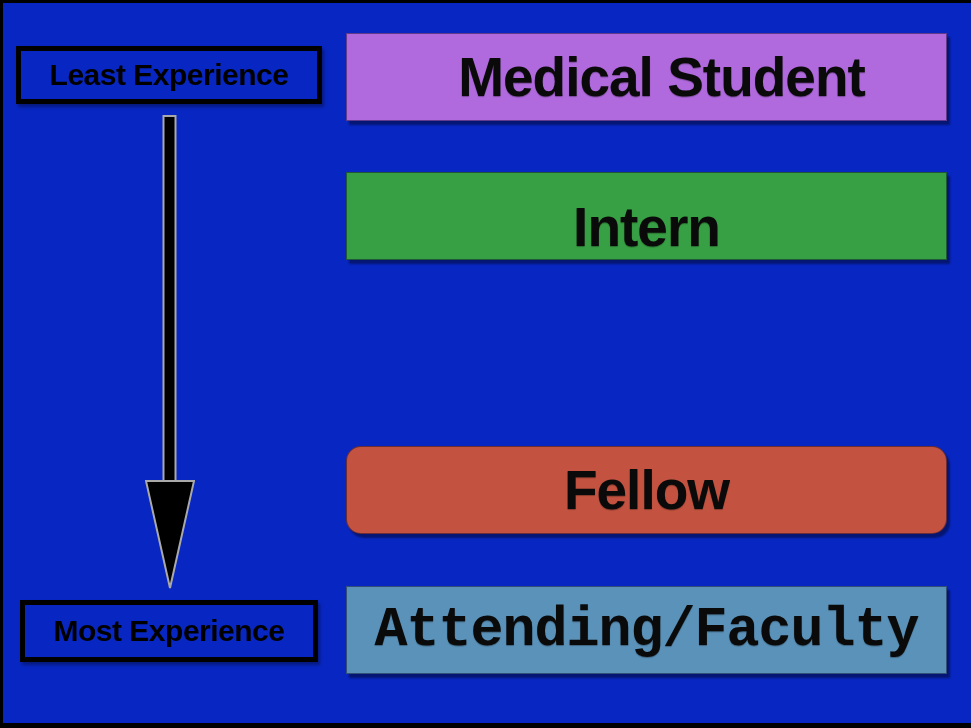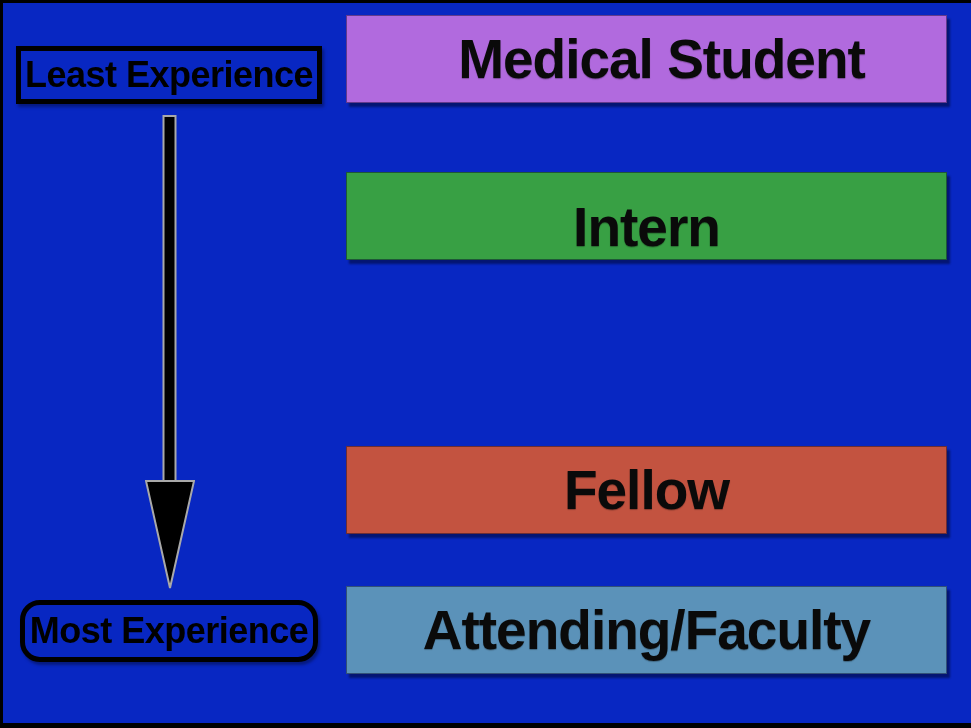--- a/index.html
+++ b/index.html
@@ -23,27 +23,27 @@
     position: absolute;
     box-sizing: border-box;
     border: 5px solid #000;
     display: flex;
     align-items: center;
     justify-content: center;
     box-shadow: 2px 3px 3px rgba(0,0,0,0.35);
   }
   .label-box span {
     font-weight: bold;
-    font-size: 36px;
+    font-size: 30px;
     color: #000;
     white-space: nowrap;
     letter-spacing: -0.5px;
   }
   .label-box.least { left: 13px; top: 43px;  width: 306px; height: 58px; }
-  .label-box.most  { left: 17px; top: 597px; width: 298px; height: 62px; border-radius: 20px; }
+  .label-box.most  { left: 17px; top: 597px; width: 298px; height: 62px; }
 
   .arrow-svg {
     position: absolute;
     left: 142px;
     top: 112px;
     width: 50px;
     height: 476px;
   }
 
   
@@ -60,24 +60,24 @@
     justify-content: center;
   }
   .level-bar span {
     font-weight: bold;
     font-size: 55px;
     color: #0a0a0a;
     white-space: nowrap;
     letter-spacing: -1px;
     text-shadow: 0 1px 1px rgba(0,0,0,0.3);
   }
-  .level-0 { top: 12px; padding-left: 30px; }
+  .level-0 { top: 30px; padding-left: 30px; }
   .level-1 { top: 169px; }
   .level-2 { top: 309px; }
-  .level-3 { top: 443px; }
+  .level-3 { top: 443px; border-radius: 15px; }
   .level-4 { top: 583px; }
 </style>
 </head>
 <body>
 
 <div class="slide" style="background: rgb(8, 39, 194);">
 
   <div class="label-box least">
     <span>Least Experience</span>
   </div>
@@ -97,17 +97,17 @@
 
   <div class="level-bar level-1" style="background: rgb(56, 160, 68); align-items: flex-end;">
     <span>Intern</span>
   </div>
 
 
   <div class="level-bar level-3" style="background: rgb(195, 83, 64);">
     <span>Fellow</span>
   </div>
 
-  <div class="level-bar level-4" style="background: rgb(91, 146, 185);">
+  <div class="level-bar level-4" style="background: rgb(91, 146, 185); font-family: Liberation Mono, monospace;">
     <span>Attending/Faculty</span>
   </div>
 
 </div>
 
 </body></html>

